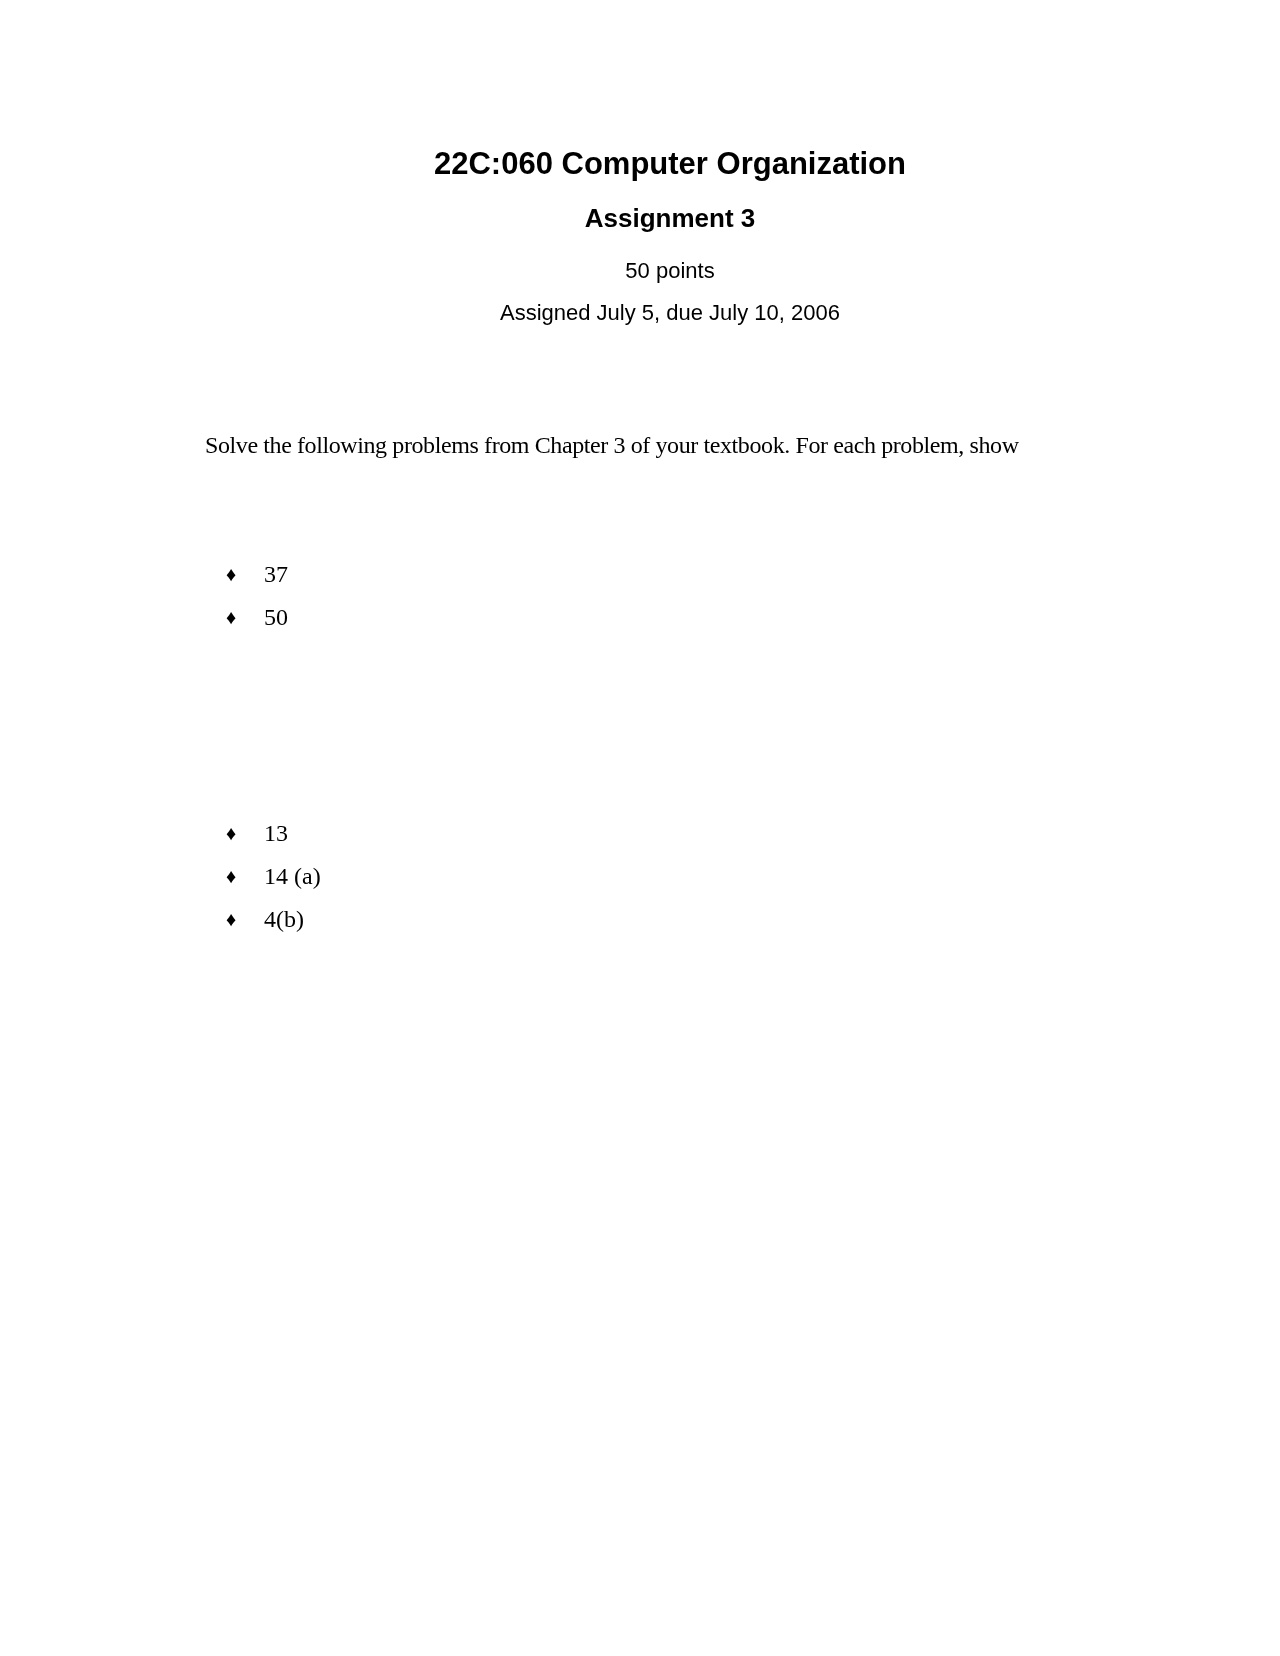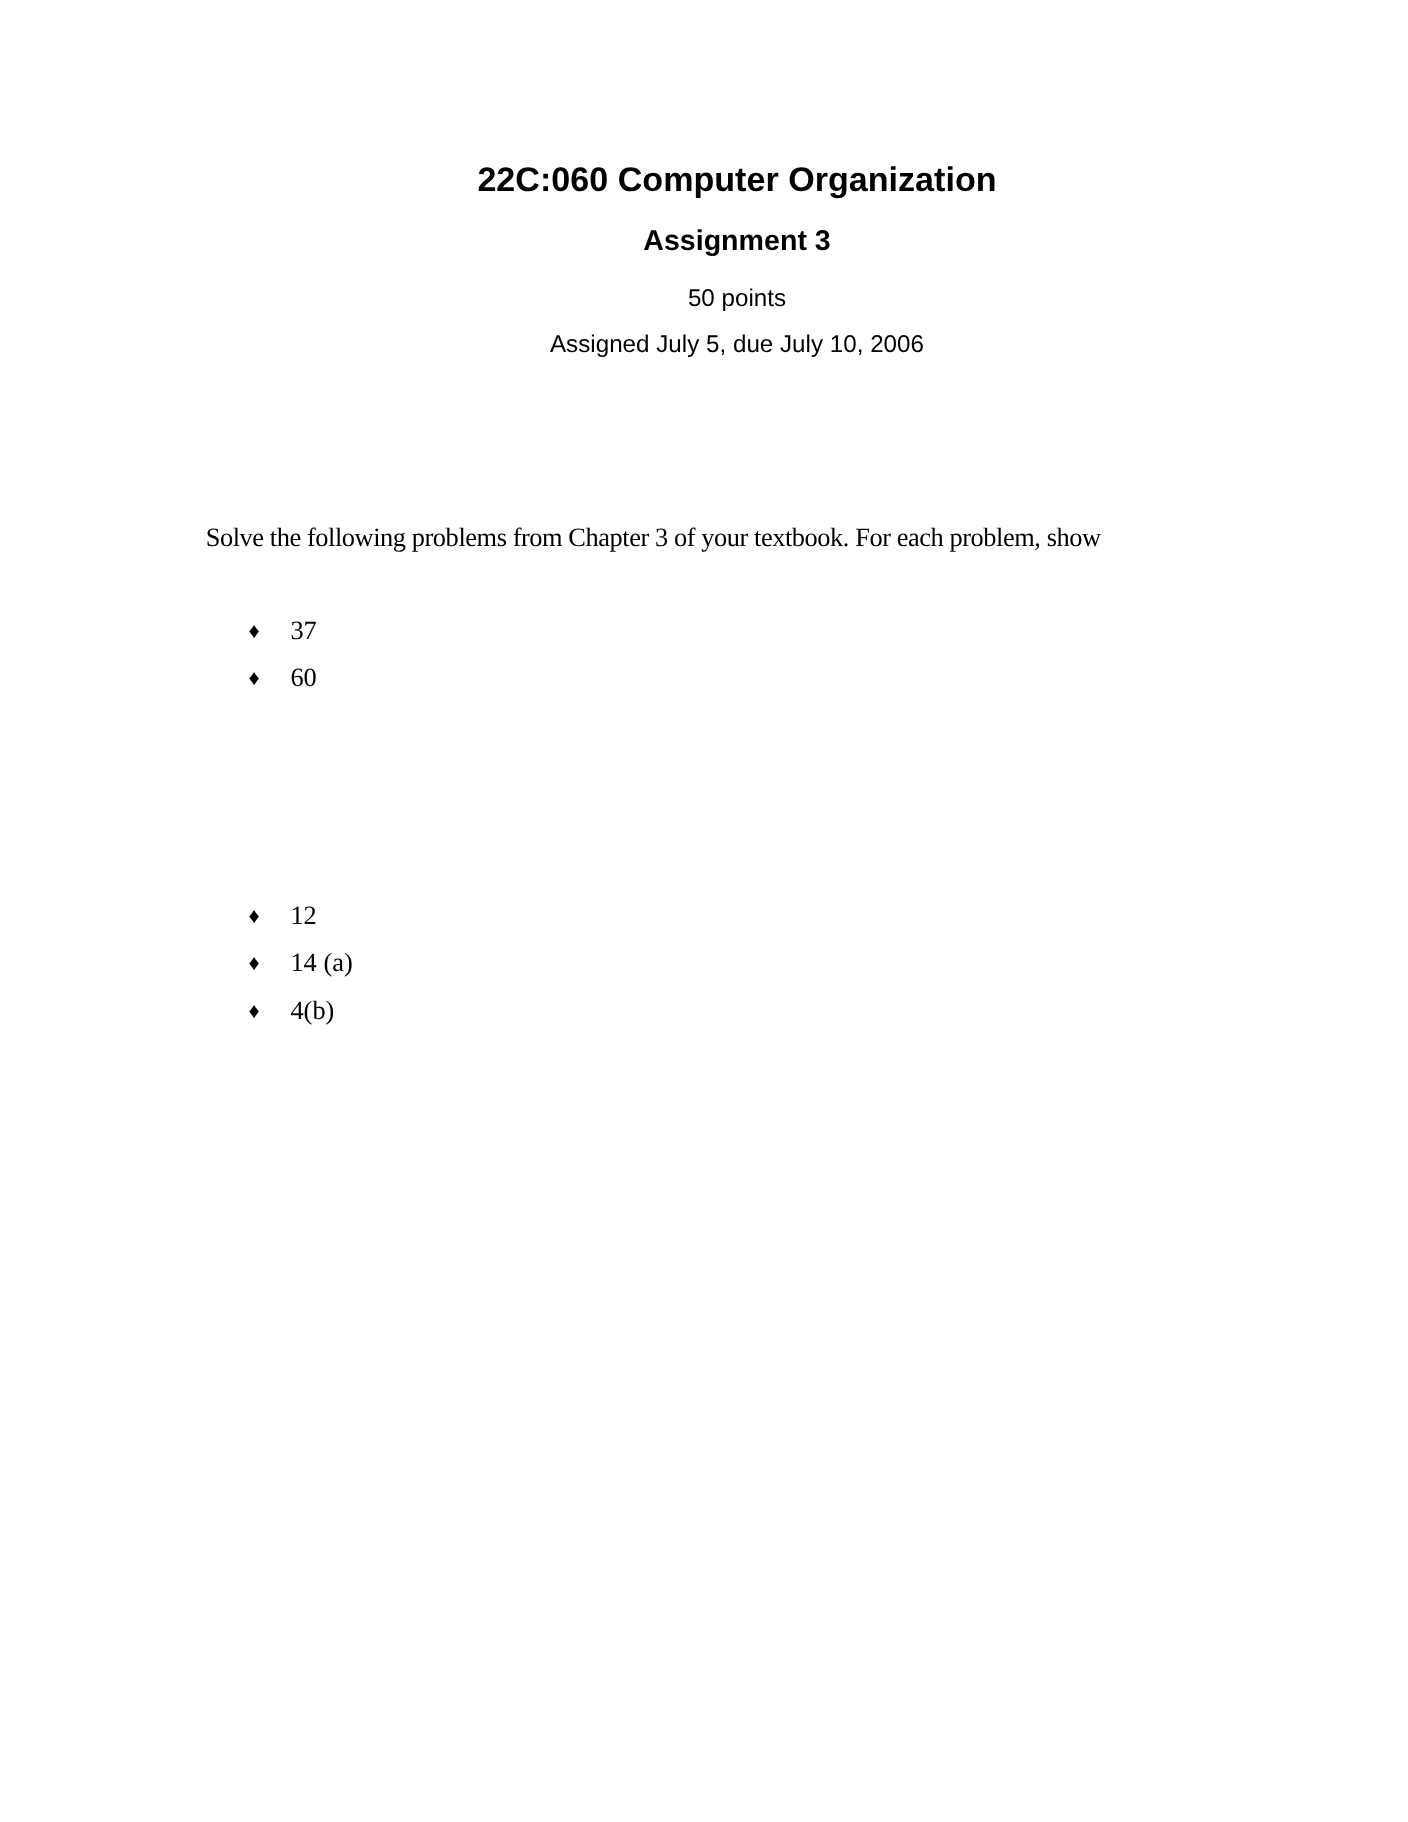--- a/index.html
+++ b/index.html
@@ -2,21 +2,21 @@
 <html><head>
   <meta charset="utf-8">
   <style>
     html, body { margin: 0; padding: 0; background: #ffffff; }
     body { width: 1280px; height: 1656px; position: relative; overflow: hidden; color: #000; }
     .center { position: absolute; left: 0; width: 1280px; text-align: center; font-family: "Liberation Sans", sans-serif; white-space: nowrap; }
     .title { top: 146px; font-size: 31px; font-weight: bold; letter-spacing: 0px; padding-left: 30px; }
     .subtitle { top: 203px; font-size: 26px; font-weight: bold; padding-left: 30px; }
     .points { top: 258px; font-size: 22px; padding-left: 30px; }
     .dates { top: 300px; font-size: 22px; padding-left: 30px; }
-    .para { position: absolute; left: 187px; width: 900px; font-family: "Liberation Serif", serif; font-size: 24px; line-height: 43px; letter-spacing: -0.4px; margin-top: 44px; }
+    .para { position: absolute; left: 205px; width: 900px; font-family: "Liberation Serif", serif; font-size: 24px; line-height: 43px; letter-spacing: -0.4px; }
     .p1 { top: 424px; }
     .p2 { top: 682px; }
     .blist { position: absolute; left: 226px; margin: 0; padding: 0; list-style: none; font-family: "Liberation Serif", serif; font-size: 24px; }
     .blist li { height: 43px; line-height: 43px; display: flex; align-items: center; }
     .bullet { display: inline-block; width: 38px; font-size: 20px; }
     .l1 { top: 553px; }
     .l2 { top: 812px; }
   </style>
 </head>
 <body>
@@ -30,31 +30,31 @@
   <div>Solve the following problems from Chapter 3 of your textbook. For each problem, show</div>
 </div>
 
 <ul class="blist l1">
   <li>
     <span class="bullet">♦</span>
     <span>37</span>
   </li>
   <li>
     <span class="bullet">♦</span>
-    <span>60</span>
+    <span>50</span>
   </li>
 </ul>
 
 <div class="para p2">
 </div>
 
 <ul class="blist l2">
   <li>
     <span class="bullet">♦</span>
-    <span>12</span>
+    <span>13</span>
   </li>
   <li>
     <span class="bullet">♦</span>
     <span>14 (a)</span>
   </li>
   <li>
     <span class="bullet">♦</span>
     <span>4(b)</span>
   </li>
 </ul>

